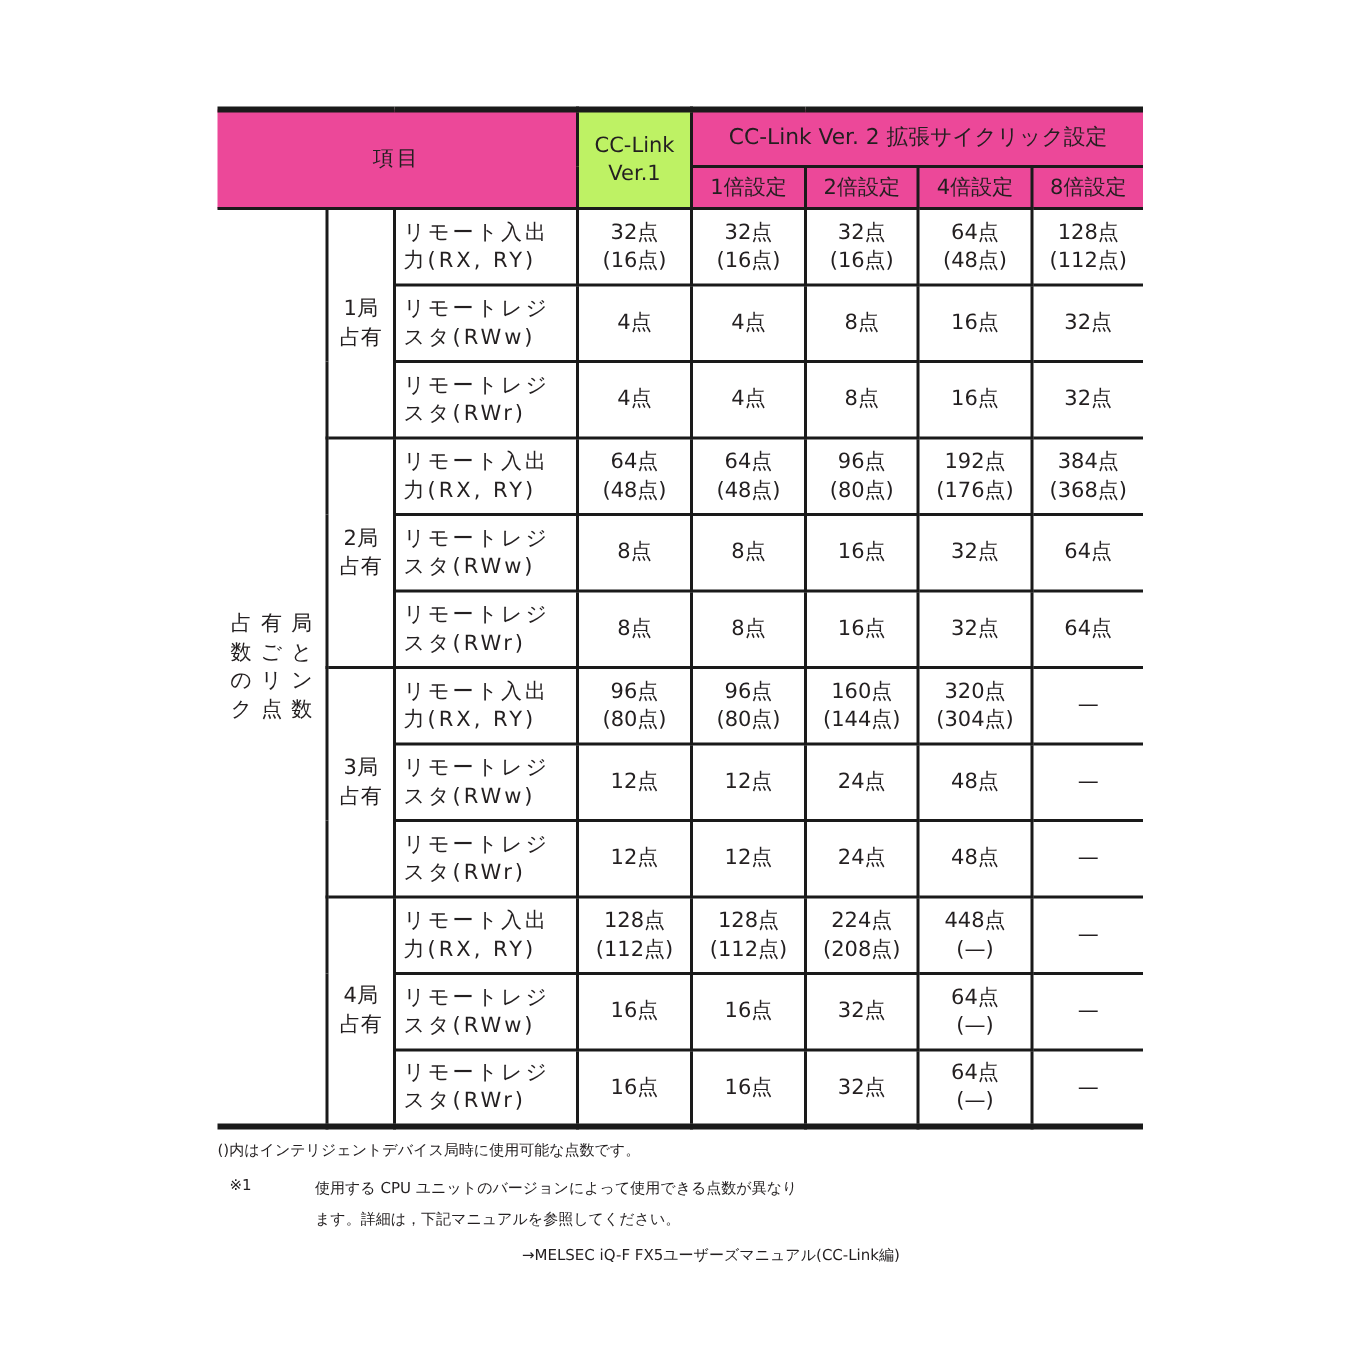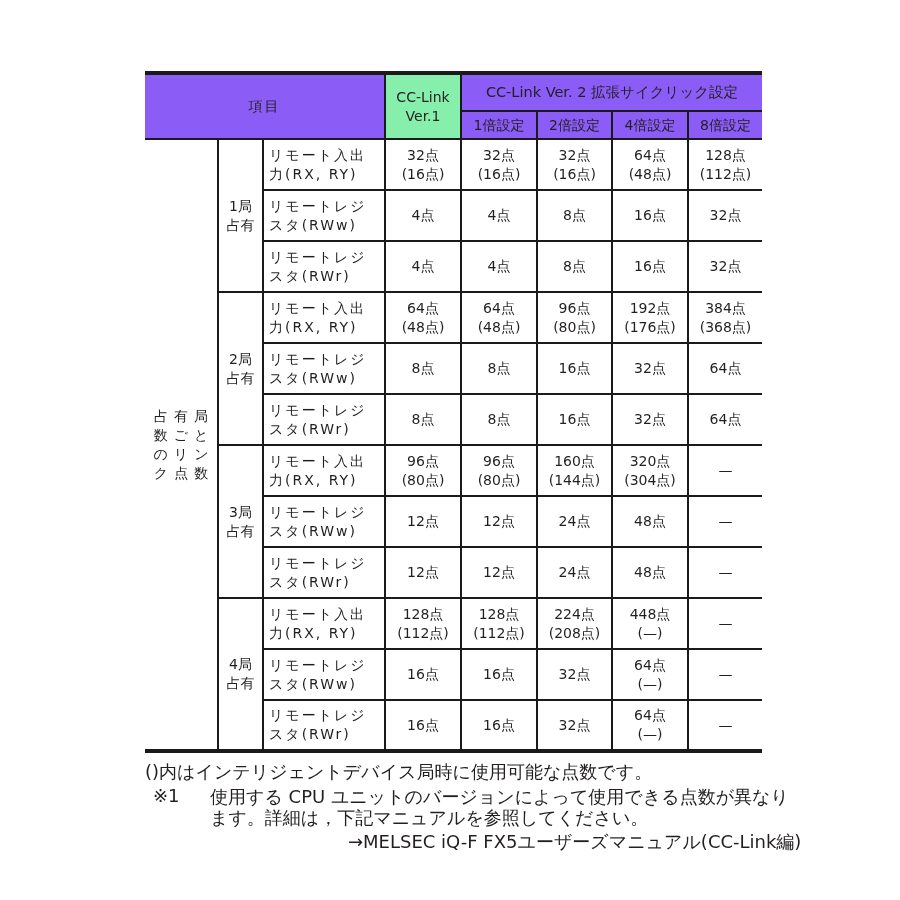--- a/index.html
+++ b/index.html
@@ -7,26 +7,26 @@
          font-family:"DejaVu Sans", sans-serif; color:#231f20; }
   .title { position:absolute; left:147px; top:47px; font-size:16px; white-space:nowrap;margin-top:37px; }
   .title .bullet { display:inline-block; width:6px; height:6px; border-radius:50%; background:#231f20; vertical-align:middle; margin-right:12px; position:relative; top:-2px;}
   .title sup { font-size:10px; vertical-align:top; position:relative; top:-4px; }
   table { position:absolute; left:145px; top:71px; border-collapse:collapse; table-layout:fixed;
           border-top:4px solid #1a1a1a; border-bottom:4px solid #1a1a1a; }
   td, th { border:2px solid #1a1a1a; padding:0; text-align:center; vertical-align:middle;
            font-size:14px; font-weight:normal; line-height:19px; }
   tr > *:first-child { border-left:none; }
   tr > *:last-child { border-right:none; }
-  th { background:#8b5cf6; }
+  th { background:#ec4899; }
   thead tr:last-child th { border-bottom:2.5px solid #1a1a1a; }
   .item { text-align:left; padding-left:5px; letter-spacing:2px; }
   .occ { letter-spacing:0px; }
   .big { font-size:14px; line-height:19px; letter-spacing:6px; padding-left:6px; text-align:center;}
-  .note { position:absolute; font-size:18px; white-space:nowrap; }
+  .note { position:absolute; font-size:10px; white-space:nowrap; }
 </style>
 </head>
 <body>
 
 <div class="title">
   <span class="bullet"></span><span>占有局数ごとのリンク点数表</span><sup>※1</sup>
 </div>
 
 <table>
   <colgroup>
@@ -35,21 +35,21 @@
       <col style="width:122px">
     <col style="width:76px">
       <col style="width:76px">
       <col style="width:75px">
       <col style="width:76px">
       <col style="width:74px">
   </colgroup>
   <thead>
     <tr style="height:38px">
       <th colspan="3" rowspan="2" style="letter-spacing:2px">項目</th>
-      <th rowspan="2" style="background:#86efac">
+      <th rowspan="2" style="background:#bef264">
         <div>CC-Link</div>
         <div>Ver.1</div>
       </th>
       <th colspan="4" style="font-size:14.5px">CC-Link Ver. 2 拡張サイクリック設定</th>
     </tr>
     <tr style="height:28px">
       <th>1倍設定</th>
       <th>2倍設定</th>
       <th>4倍設定</th>
       <th>8倍設定</th>

